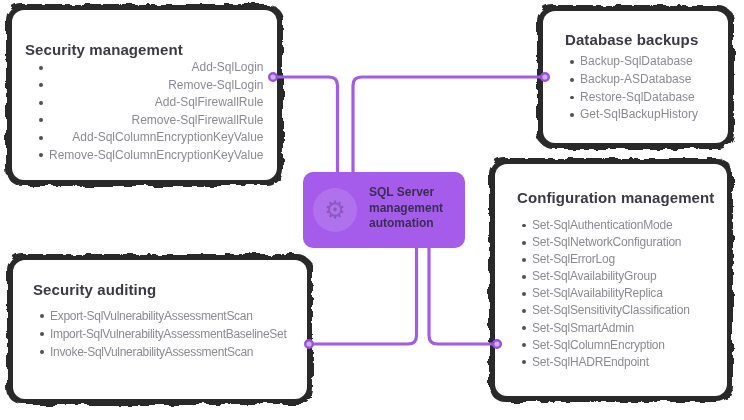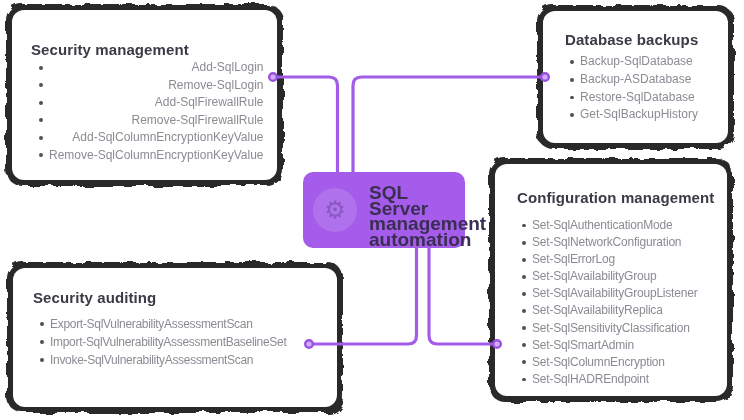--- a/index.html
+++ b/index.html
@@ -32,30 +32,30 @@
   .cmdlet-list li{
     position:relative; padding-left:10px; font-size:12px; color:var(--item);
     white-space:nowrap;
   }
   .cmdlet-list li::before{
     content:""; position:absolute; left:0; top:50%; margin-top:-1.9px;
     width:3.8px; height:3.8px; border-radius:50%; background:var(--bullet);
   }
   
   #wrap-security-management{left:12px; top:10px; width:265px; height:170px;}
-  #wrap-security-management .card-title{left:19px; top:31px;}
+  #wrap-security-management .card-title{left:13px; top:31px;}
   #wrap-security-management .cmdlet-list{top:49px;}
   #wrap-security-management .cmdlet-list li{line-height:17.5px;text-align:right;}
 
   #wrap-database-backups{left:543px; top:11px; width:185px; height:132px;border-radius:28px;}
   #wrap-database-backups .card-title{left:22px; top:20px;}
   #wrap-database-backups .cmdlet-list{top:42px;}
   #wrap-database-backups .cmdlet-list li{line-height:17.8px;}
 
-  #wrap-security-auditing{left:13px; top:268px; width:324px; height:139px;}
+  #wrap-security-auditing{left:13px; top:260px; width:294px; height:139px;}
   #wrap-security-auditing .card-title{left:20px; top:21px;}
   #wrap-security-auditing .cmdlet-list{top:47px;}
   #wrap-security-auditing .cmdlet-list li{line-height:18px; letter-spacing:-.3px;}
 
   #wrap-configuration-management{left:495px; top:164px; width:232px; height:232px;}
   #wrap-configuration-management .card-title{left:22px; top:25px;}
   #wrap-configuration-management .cmdlet-list{top:53px;}
   #wrap-configuration-management .cmdlet-list li{line-height:17.1px; letter-spacing:-.2px;}
 
   
@@ -72,21 +72,21 @@
     position:absolute; left:10px; top:16px; width:44px; height:44px;
     border-radius:50%; background:rgba(255,255,255,.13);
     display:flex; align-items:center; justify-content:center;
   }
   .node-circle .glyph{
     font-family:"DejaVu Sans",sans-serif; font-size:24px; line-height:1;
     color:rgba(50,30,85,.30);
   }
   .node-label{
     position:absolute; left:66px; top:13px; width:88px;
-    font-size:19px; font-weight:700; line-height:15.5px; color:var(--node_text);
+    font-size:12px; font-weight:700; line-height:15.5px; color:var(--node_text);
   }
 </style>
 </head>
 <body>
 
 <svg width="0" height="0" style="position:absolute" aria-hidden="true">
   <defs>
     <filter id="roughen" x="-15%" y="-15%" width="130%" height="130%">
       <feTurbulence type="fractalNoise" baseFrequency="0.055 0.07" numOctaves="4" seed="7" result="n"></feTurbulence>
       <feDisplacementMap in="SourceGraphic" in2="n" scale="8"></feDisplacementMap>
@@ -136,21 +136,20 @@
 
 <div class="card-wrap" id="wrap-configuration-management">
   <div class="sketch"></div>
   <div class="card">
     <div class="card-title">Configuration management</div>
     <ul class="cmdlet-list">
       <li>Set-SqlAuthenticationMode</li>
       <li>Set-SqlNetworkConfiguration</li>
       <li>Set-SqlErrorLog</li>
       <li>Set-SqlAvailabilityGroup</li>
-      <li>Set-SqlAvailabilityGroupListener</li>
       <li>Set-SqlAvailabilityReplica</li>
       <li>Set-SqlSensitivityClassification</li>
       <li>Set-SqlSmartAdmin</li>
       <li>Set-SqlColumnEncryption</li>
       <li>Set-SqlHADREndpoint</li>
     </ul>
   </div>
 </div>
 
 <svg id="connector-layer" width="744" height="420" viewBox="0 0 744 420">

